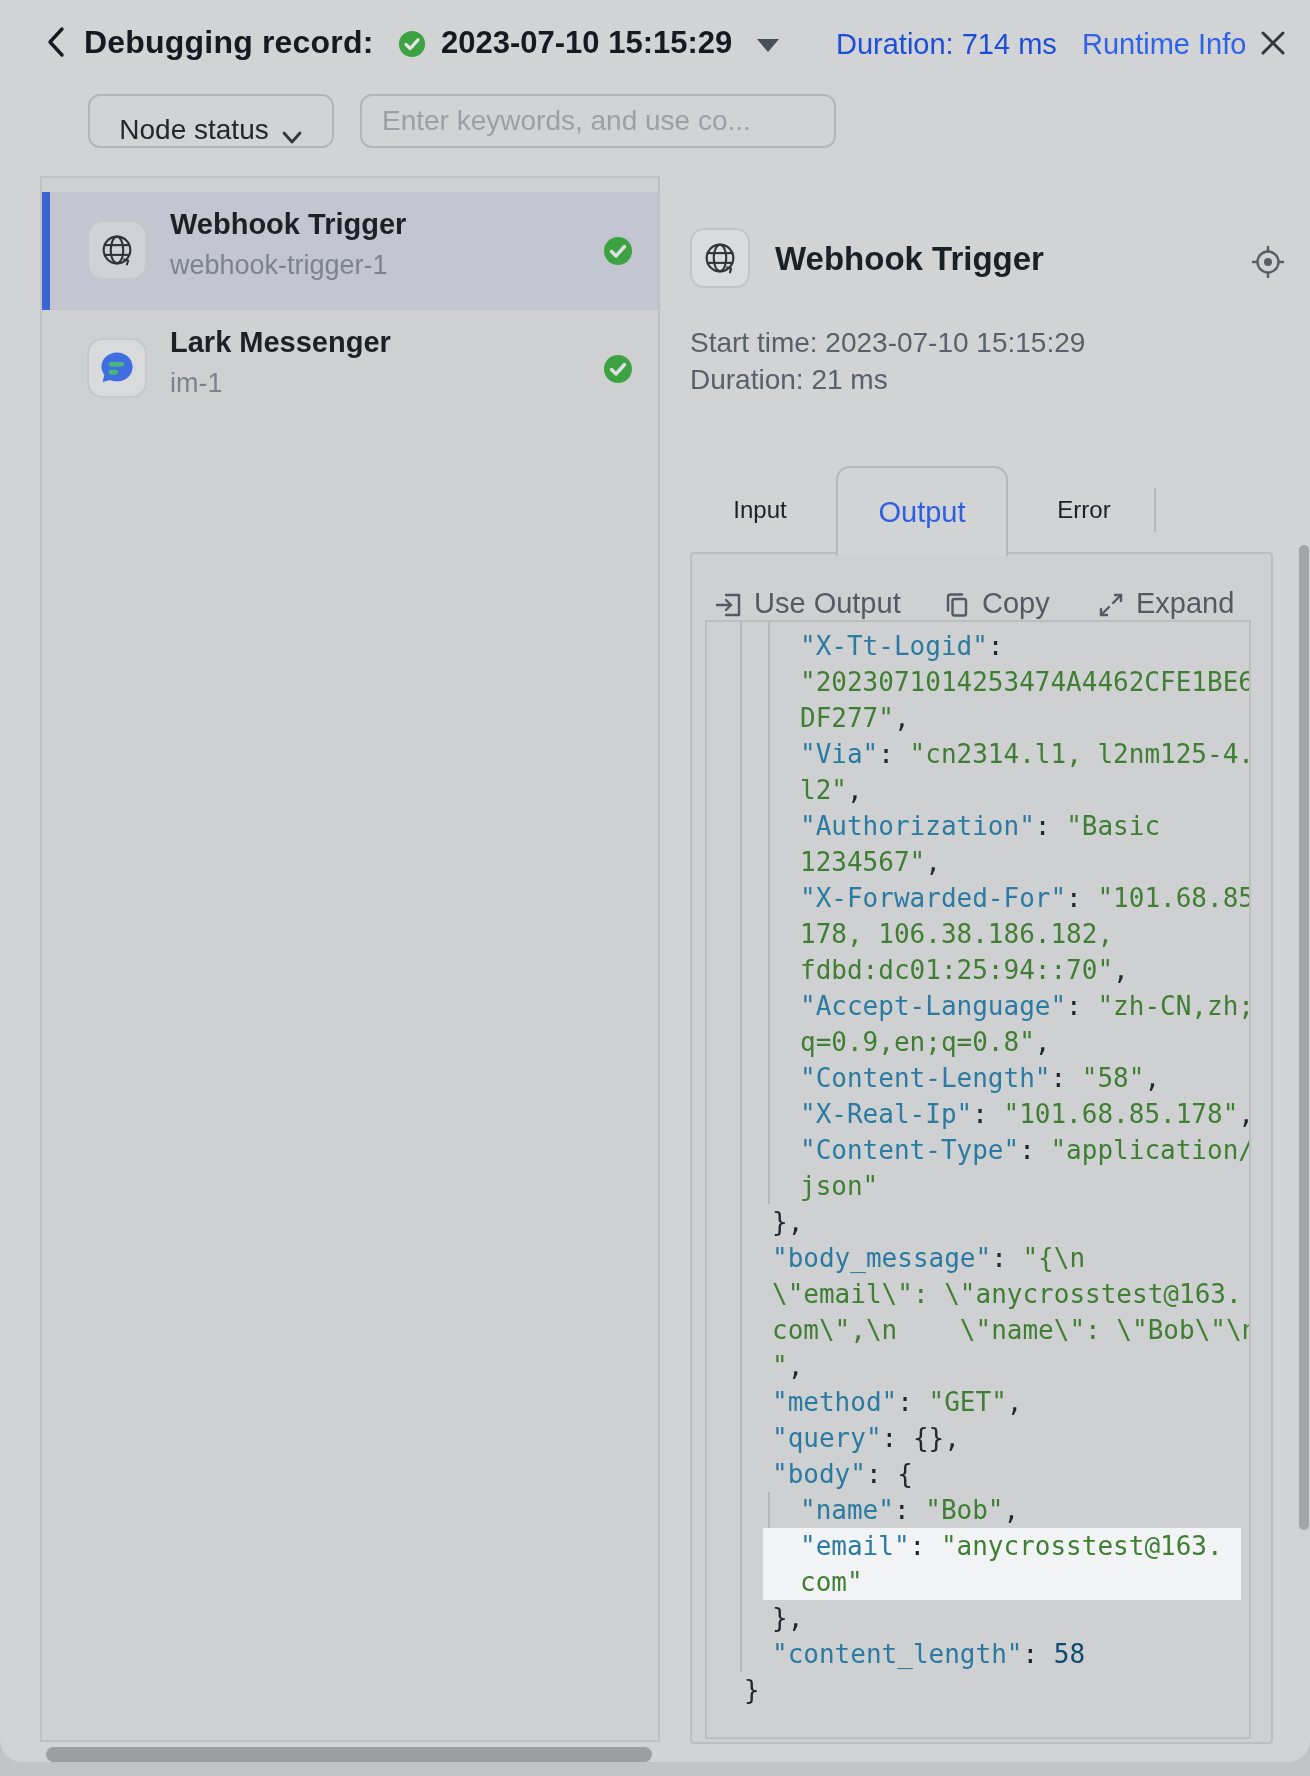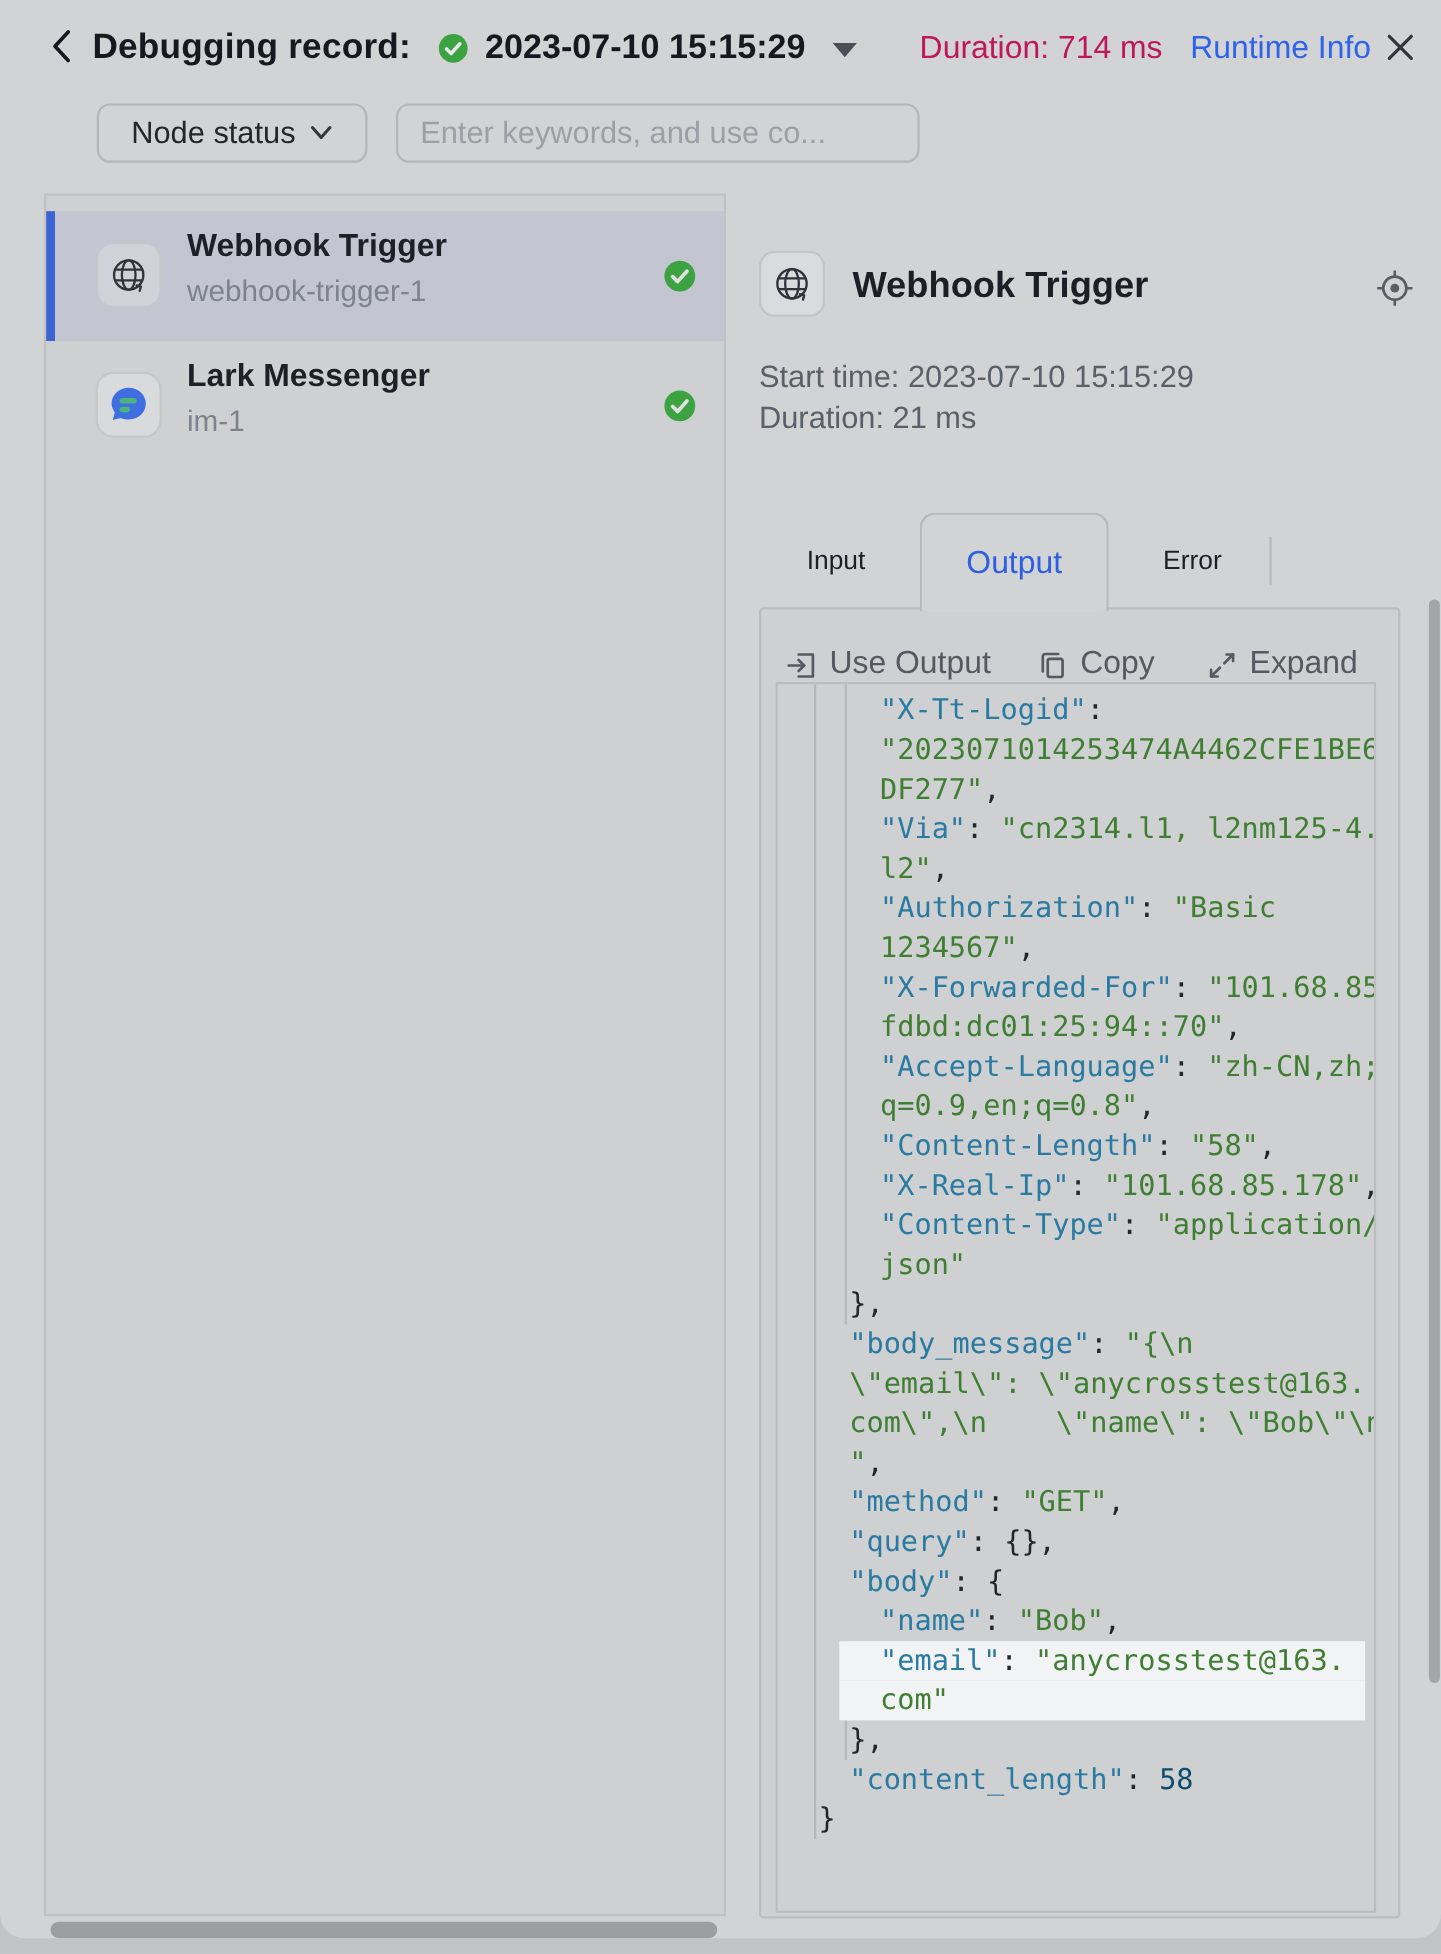--- a/index.html
+++ b/index.html
@@ -5,26 +5,26 @@
   * { margin:0; padding:0; box-sizing:border-box; }
   html,body { width:1310px; height:1776px; background:#c2c3c5; font-family:"Liberation Sans",sans-serif; overflow:hidden; }
   #modal { position:absolute; left:0; top:0; width:1310px; height:1762px; background:#d2d3d5; border-radius:0 0 22px 22px; overflow:hidden; }
 
   
   .hdr-back { position:absolute; left:40px; top:24px; width:34px; height:36px; cursor:pointer; }
   .hdr-title { position:absolute; left:84px; top:24px; font-size:32px; font-weight:700; color:#16191f; letter-spacing:.2px; }
   .hdr-check { position:absolute; left:398px; top:30px; width:28px; height:28px; }
   .hdr-date { position:absolute; left:441px; top:25px; font-size:31px; font-weight:600; color:#16191f; }
   .hdr-caret { position:absolute; left:757px; top:39px; width:0; height:0; border-left:11px solid transparent; border-right:11px solid transparent; border-top:13px solid #4a4f57; cursor:pointer; }
-  .hdr-duration { position:absolute; left:836px; top:28px; font-size:29px; color:#be185d; }
+  .hdr-duration { position:absolute; left:836px; top:28px; font-size:29px; color:#1d4ed8; }
   .hdr-runtime { position:absolute; left:1082px; top:28px; font-size:29px; color:#2f63e8; cursor:pointer; }
   .hdr-close { position:absolute; left:1256px; top:26px; width:34px; height:34px; cursor:pointer; }
 
   
-  .btn-node-status { position:absolute; left:88px; top:94px; width:246px; height:54px; border:2px solid #b4b5b8; border-radius:12px; display:flex; align-items:center; justify-content:center; gap:12px; font-size:28px; color:#23262b; cursor:pointer; background:transparent; }
+  .btn-node-status { position:absolute; left:88px; top:94px; width:246px; height:54px; border:2px solid #b4b5b8; border-radius:12px; display:flex; align-items:flex-end; justify-content:center; gap:12px; font-size:28px; color:#23262b; cursor:pointer; background:transparent; }
   .search-box { position:absolute; left:360px; top:94px; width:476px; height:54px; border:2px solid #b4b5b8; border-radius:12px; background:transparent; }
   .search-box input { width:100%; height:100%; border:none; outline:none; background:transparent; font-size:28px; color:#3a3e45; padding:16px 20px; font-family:"Liberation Sans",sans-serif; }
   .search-box input::placeholder { color:#9ba0a6; }
 
   
   .sidebar { position:absolute; left:40px; top:176px; width:620px; height:1566px; border:2px solid #c0c1c3; background:#cfd0d2; padding-top:14px; }
   .node-row { position:relative; width:100%; height:118px; cursor:pointer; }
   .node-row.selected { background:#c3c6d0; }
   .node-row.selected .sel-bar { position:absolute; left:0; top:0; width:8px; height:100%; background:#3c63d2; }
   .node-icon-box { position:absolute; left:45px; top:28px; width:60px; height:60px; border:2px solid #c6c7c9; border-radius:16px; background:rgba(255,255,255,0.22); display:flex; align-items:center; justify-content:center; }
@@ -218,20 +218,21 @@
       <div class="guide g2b"></div>
       <div class="code">
           <div class="cl ind2"><span class="tk">"X-Tt-Logid"</span><span class="tp">:</span></div>
           <div class="cl ind2"><span class="ts">"2023071014253474A4462CFE1BE60</span></div>
           <div class="cl ind2"><span class="ts">DF277"</span><span class="tp">,</span></div>
           <div class="cl ind2"><span class="tk">"Via"</span><span class="tp">: </span><span class="ts">"cn2314.l1, l2nm125-4.</span></div>
           <div class="cl ind2"><span class="ts">l2"</span><span class="tp">,</span></div>
           <div class="cl ind2"><span class="tk">"Authorization"</span><span class="tp">: </span><span class="ts">"Basic</span></div>
           <div class="cl ind2"><span class="ts">1234567"</span><span class="tp">,</span></div>
           <div class="cl ind2"><span class="tk">"X-Forwarded-For"</span><span class="tp">: </span><span class="ts">"101.68.85.</span></div>
+          <div class="cl ind2"><span class="ts">178, 106.38.186.182,</span></div>
           <div class="cl ind2"><span class="ts">fdbd:dc01:25:94::70"</span><span class="tp">,</span></div>
           <div class="cl ind2"><span class="tk">"Accept-Language"</span><span class="tp">: </span><span class="ts">"zh-CN,zh;</span></div>
           <div class="cl ind2"><span class="ts">q=0.9,en;q=0.8"</span><span class="tp">,</span></div>
           <div class="cl ind2"><span class="tk">"Content-Length"</span><span class="tp">: </span><span class="ts">"58"</span><span class="tp">,</span></div>
           <div class="cl ind2"><span class="tk">"X-Real-Ip"</span><span class="tp">: </span><span class="ts">"101.68.85.178"</span><span class="tp">,</span></div>
           <div class="cl ind2"><span class="tk">"Content-Type"</span><span class="tp">: </span><span class="ts">"application/</span></div>
           <div class="cl ind2"><span class="ts">json"</span></div>
           <div class="cl ind1"><span class="tp">},</span></div>
           <div class="cl ind1"><span class="tk">"body_message"</span><span class="tp">: </span><span class="ts">"{\n</span></div>
           <div class="cl ind1"><span class="ts">\"email\": \"anycrosstest@163.</span></div>

